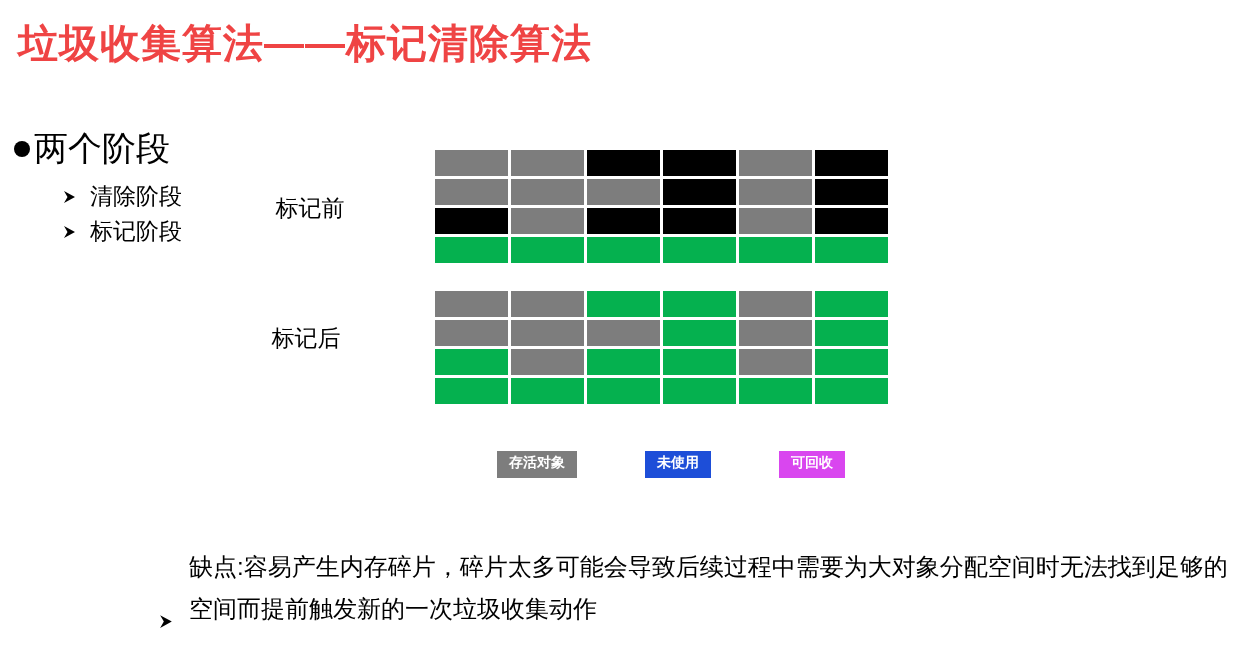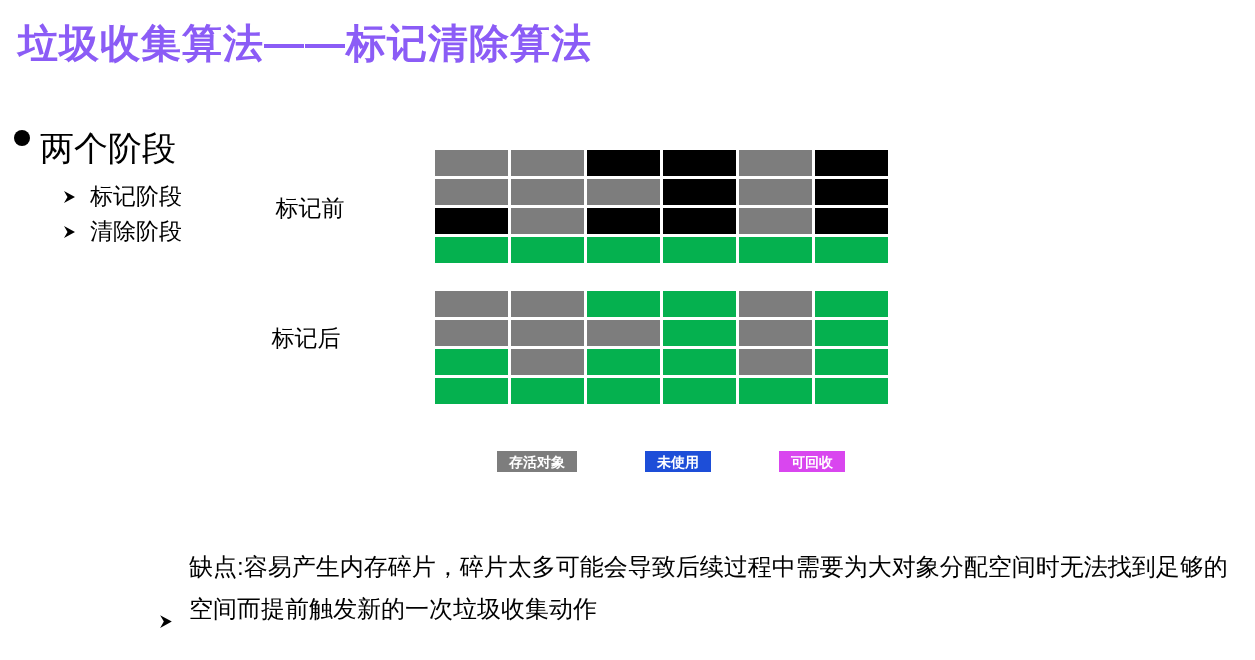--- a/index.html
+++ b/index.html
@@ -16,36 +16,36 @@
     position: relative;
   }
 
   
   #slide-title {
     position: absolute;
     left: 18px;
     top: 16px;
     font-size: 40px;
     font-weight: bold;
-    color: #8b5cf6;
+    color: #ef4444;
     letter-spacing: 1px;
     white-space: nowrap;
   }
 
   
   #bullet-block {
     position: absolute;
     left: 14px;
     top: 130px;
     width: 300px;
   }
   .level1-row {
     display: flex;
-    align-items: flex-start;
-    gap: 10px;
+    align-items: center;
+    gap: 4px;
     font-family: Liberation Serif, serif;
   }
   .level1-marker {
     width: 16px;
     height: 16px;
     border-radius: 50%;
     background: #000000;
     flex: 0 0 auto;
   }
   .level1-text {
@@ -112,21 +112,21 @@
     left: 497px;
     top: 451px;
     display: flex;
     align-items: center;
     gap: 68px;
   }
   .legend-chip {
     font-size: 14px;
     font-weight: bold;
     color: #ffffff;
-    padding: 4px 12px 3px 12px;
+    padding: 4px 12px 9px 12px;
     line-height: 1;
     white-space: nowrap;
     text-align: center;
   }
   .legend-chip.gray  { background: #7d7d7d; }
   .legend-chip.green { background: #1d4ed8; }
   .legend-chip.black { background: #d946ef; }
 
   
   #bottom-note {
@@ -155,35 +155,35 @@
 <div id="slide-title">垃圾收集算法——标记清除算法</div>
 
 <div id="bullet-block">
 
   <div class="level1-row">
     <span class="level1-marker"></span>
     <span class="level1-text">两个阶段</span>
   </div>
 
   <div class="level2-list">
+
+    <div class="level2-row">
+      <svg class="arrow-marker" viewBox="0 0 16 16">
+        <path d="M2 2 L13 8 L2 14 L5.5 8 Z" fill="#000000"></path>
+      </svg>
+      <span class="level2-text">清除阶段</span>
+    </div>
 
     <div class="level2-row">
       <svg class="arrow-marker" viewBox="0 0 16 16">
         <path d="M2 2 L13 8 L2 14 L5.5 8 Z" fill="#000000"></path>
       </svg>
       <span class="level2-text">标记阶段</span>
     </div>
 
-    <div class="level2-row">
-      <svg class="arrow-marker" viewBox="0 0 16 16">
-        <path d="M2 2 L13 8 L2 14 L5.5 8 Z" fill="#000000"></path>
-      </svg>
-      <span class="level2-text">清除阶段</span>
-    </div>
-
   </div>
 </div>
 
 <div class="diagram-label" id="label-before">标记前</div>
 
 <div class="mem-grid" id="grid-before" style="grid-template-columns: repeat(6, 1fr);">
     <div class="cell gray"></div>
     <div class="cell gray"></div>
     <div class="cell black"></div>
     <div class="cell black"></div>

